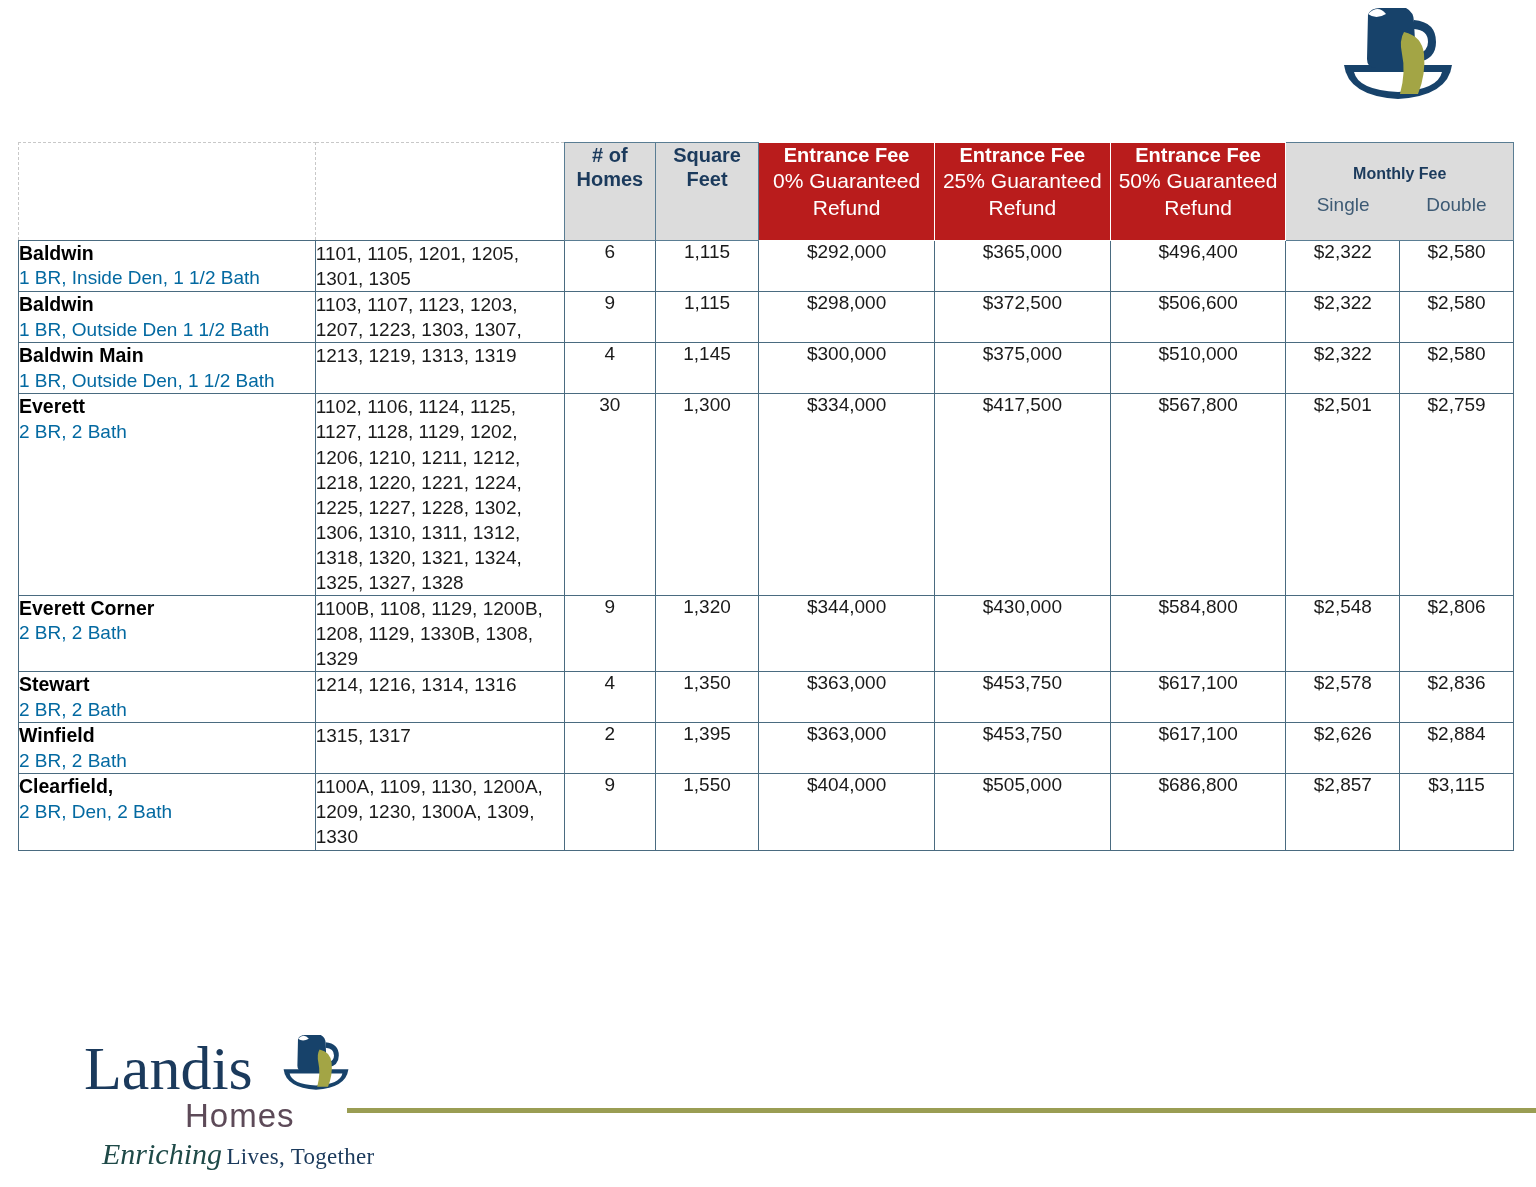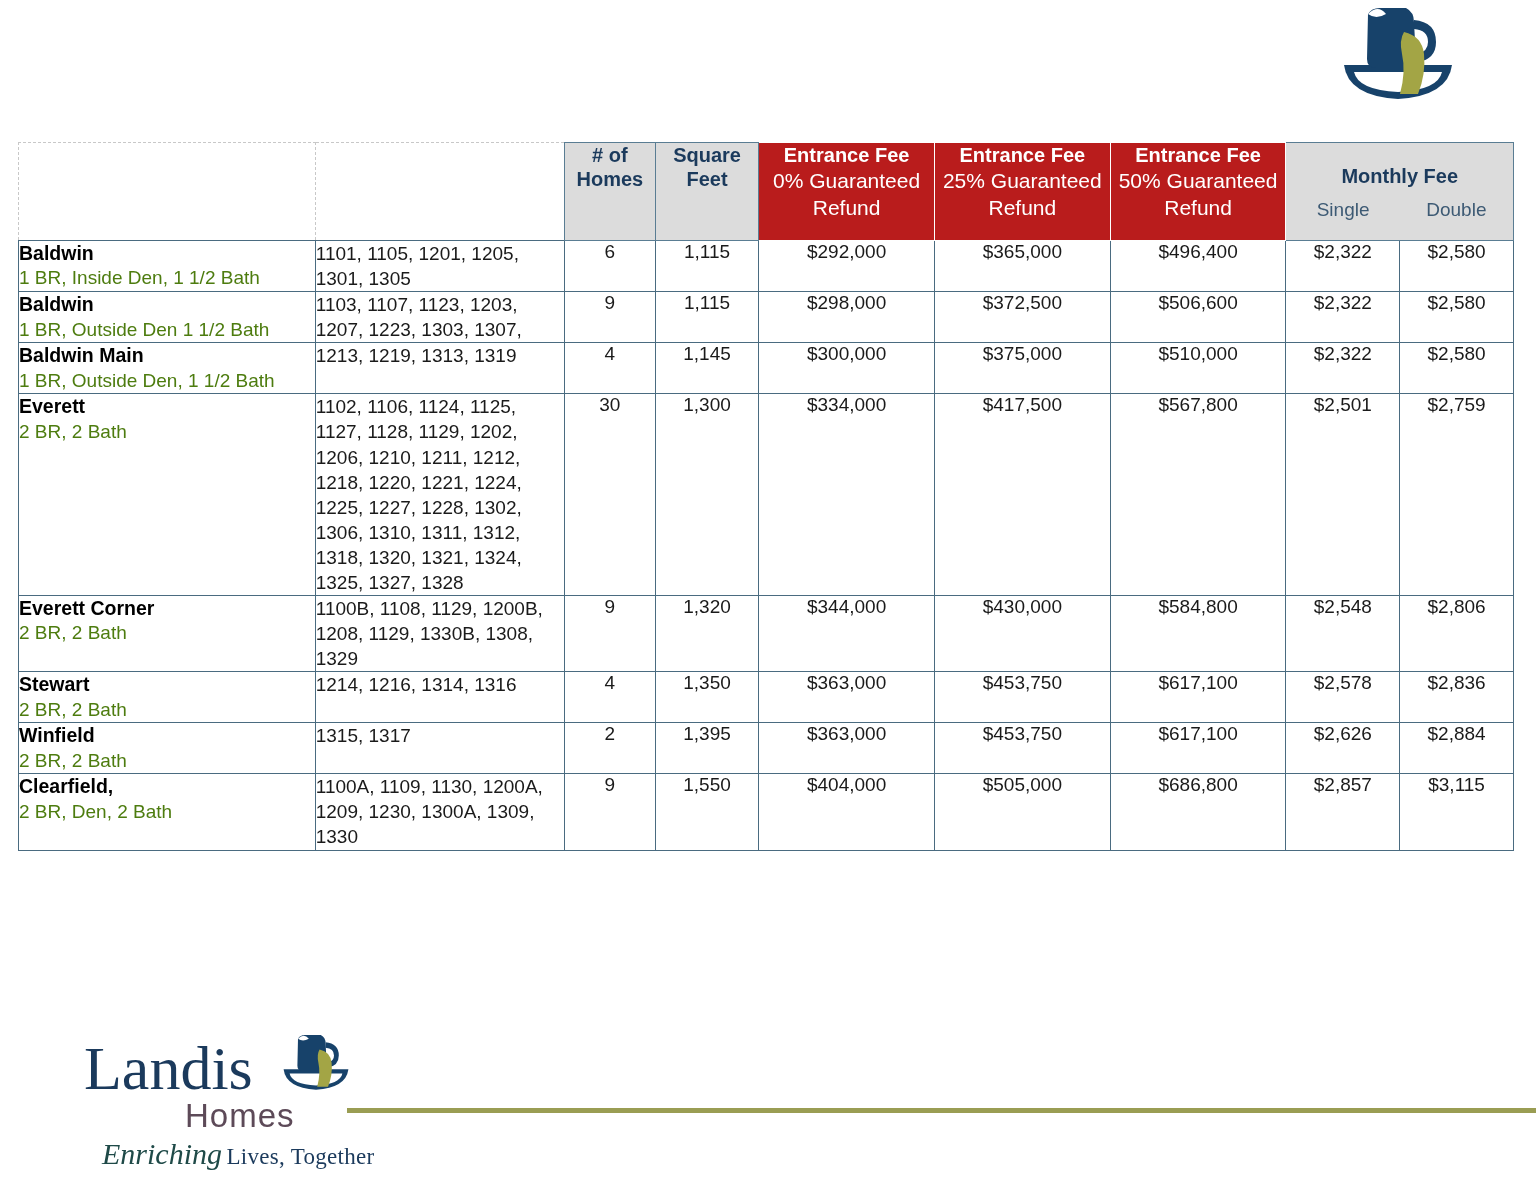--- a/index.html
+++ b/index.html
@@ -67,21 +67,21 @@
   }
   .hd-blue .hd-sub {
     display: block;
     font-size: 21px;
     font-weight: normal;
     line-height: 1.22;
     margin-top: 1px;
   }
   .hd-monthly-title {
     font-weight: bold;
-    font-size: 20px;
+    font-size: 16px;
     color: #1b3a5c;
     text-align: center;
     display: block;
     padding-top: 22px;
   }
   .hd-sd-row {
     display: flex;
     margin-top: 11px;
     align-items: center;
   }
@@ -99,21 +99,21 @@
     line-height: 1.3;
   }
   td.c-name .nm {
     font-weight: bold;
     font-size: 19.5px;
     color: #000;
     display: block;
   }
   td.c-name .ds {
     font-size: 19px;
-    color: #4d7c0f;
+    color: #0369a1;
     display: block;
   }
   td.c-units {
     padding: 8px 6px 10px 9px;
     font-size: 19px;
     line-height: 1.32;
     color: #1a1a1a;
   }
   td.c-num {
     text-align: center;

